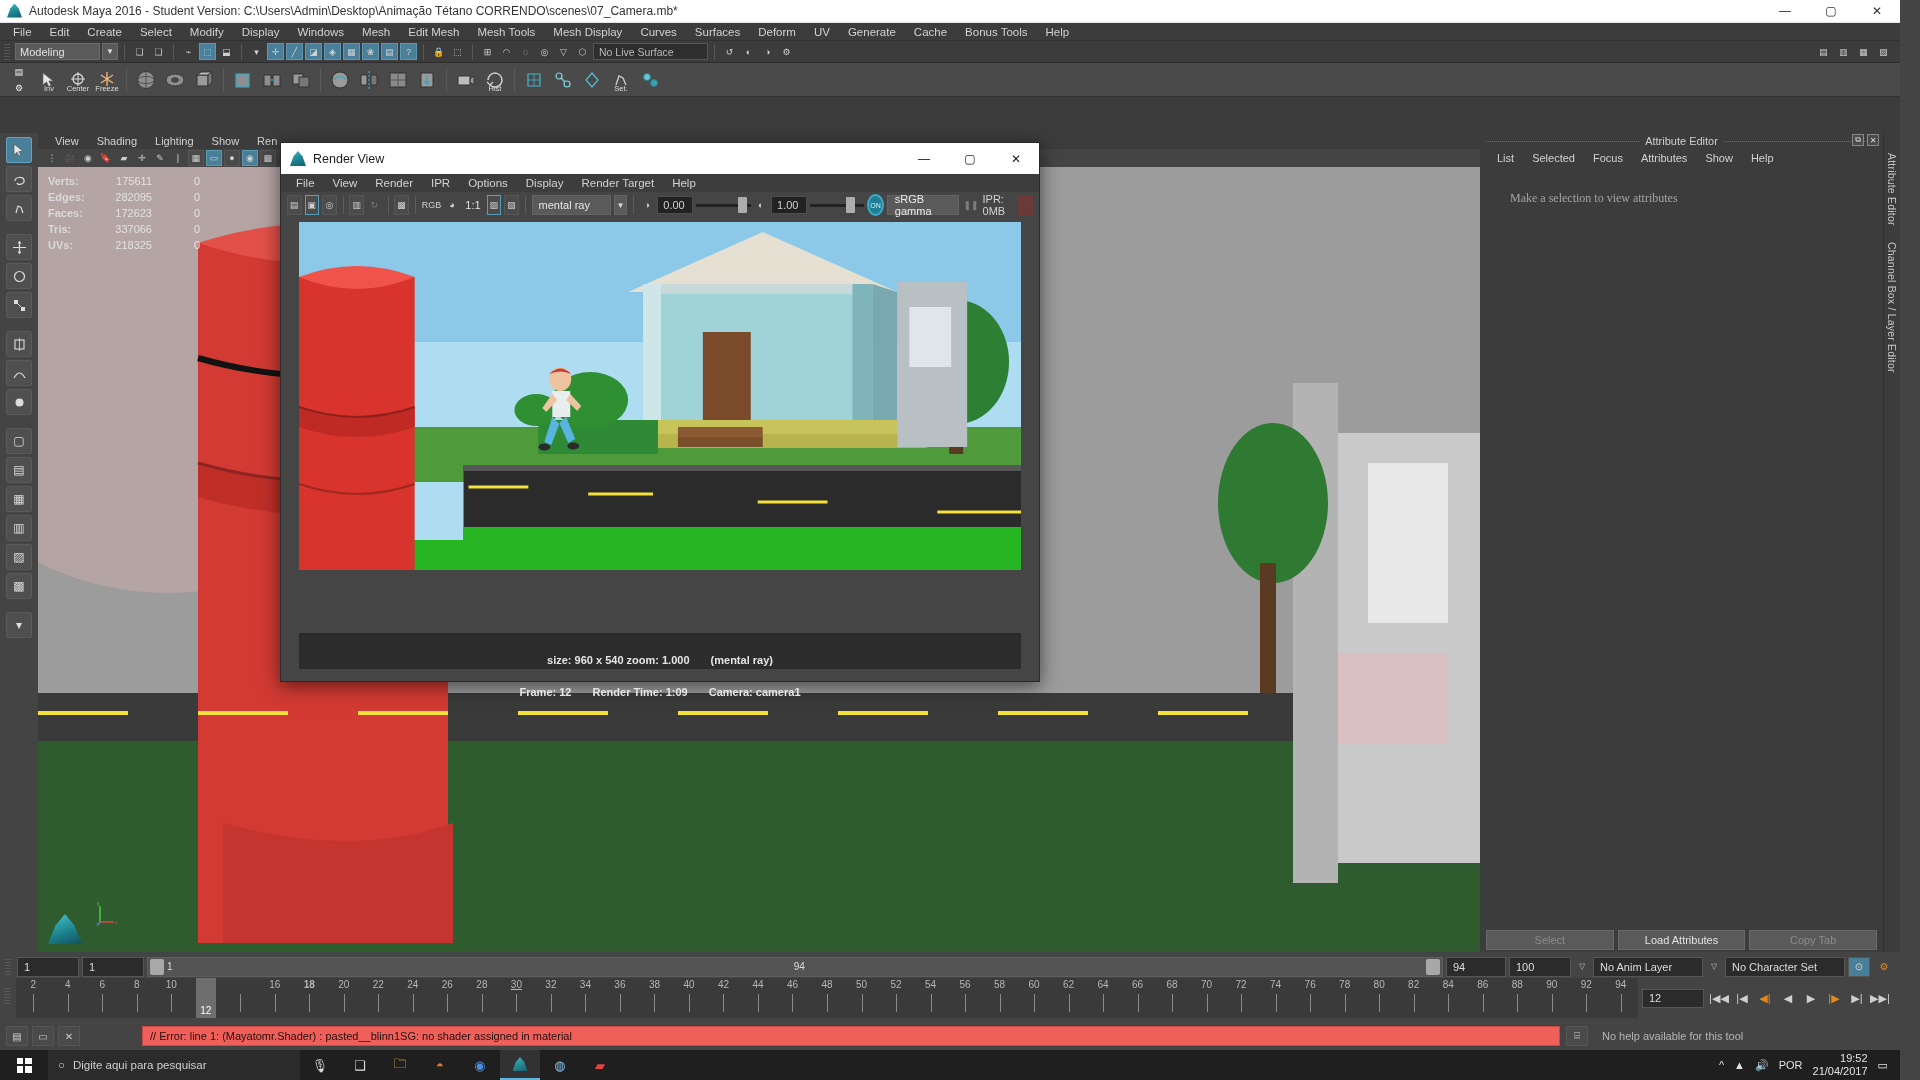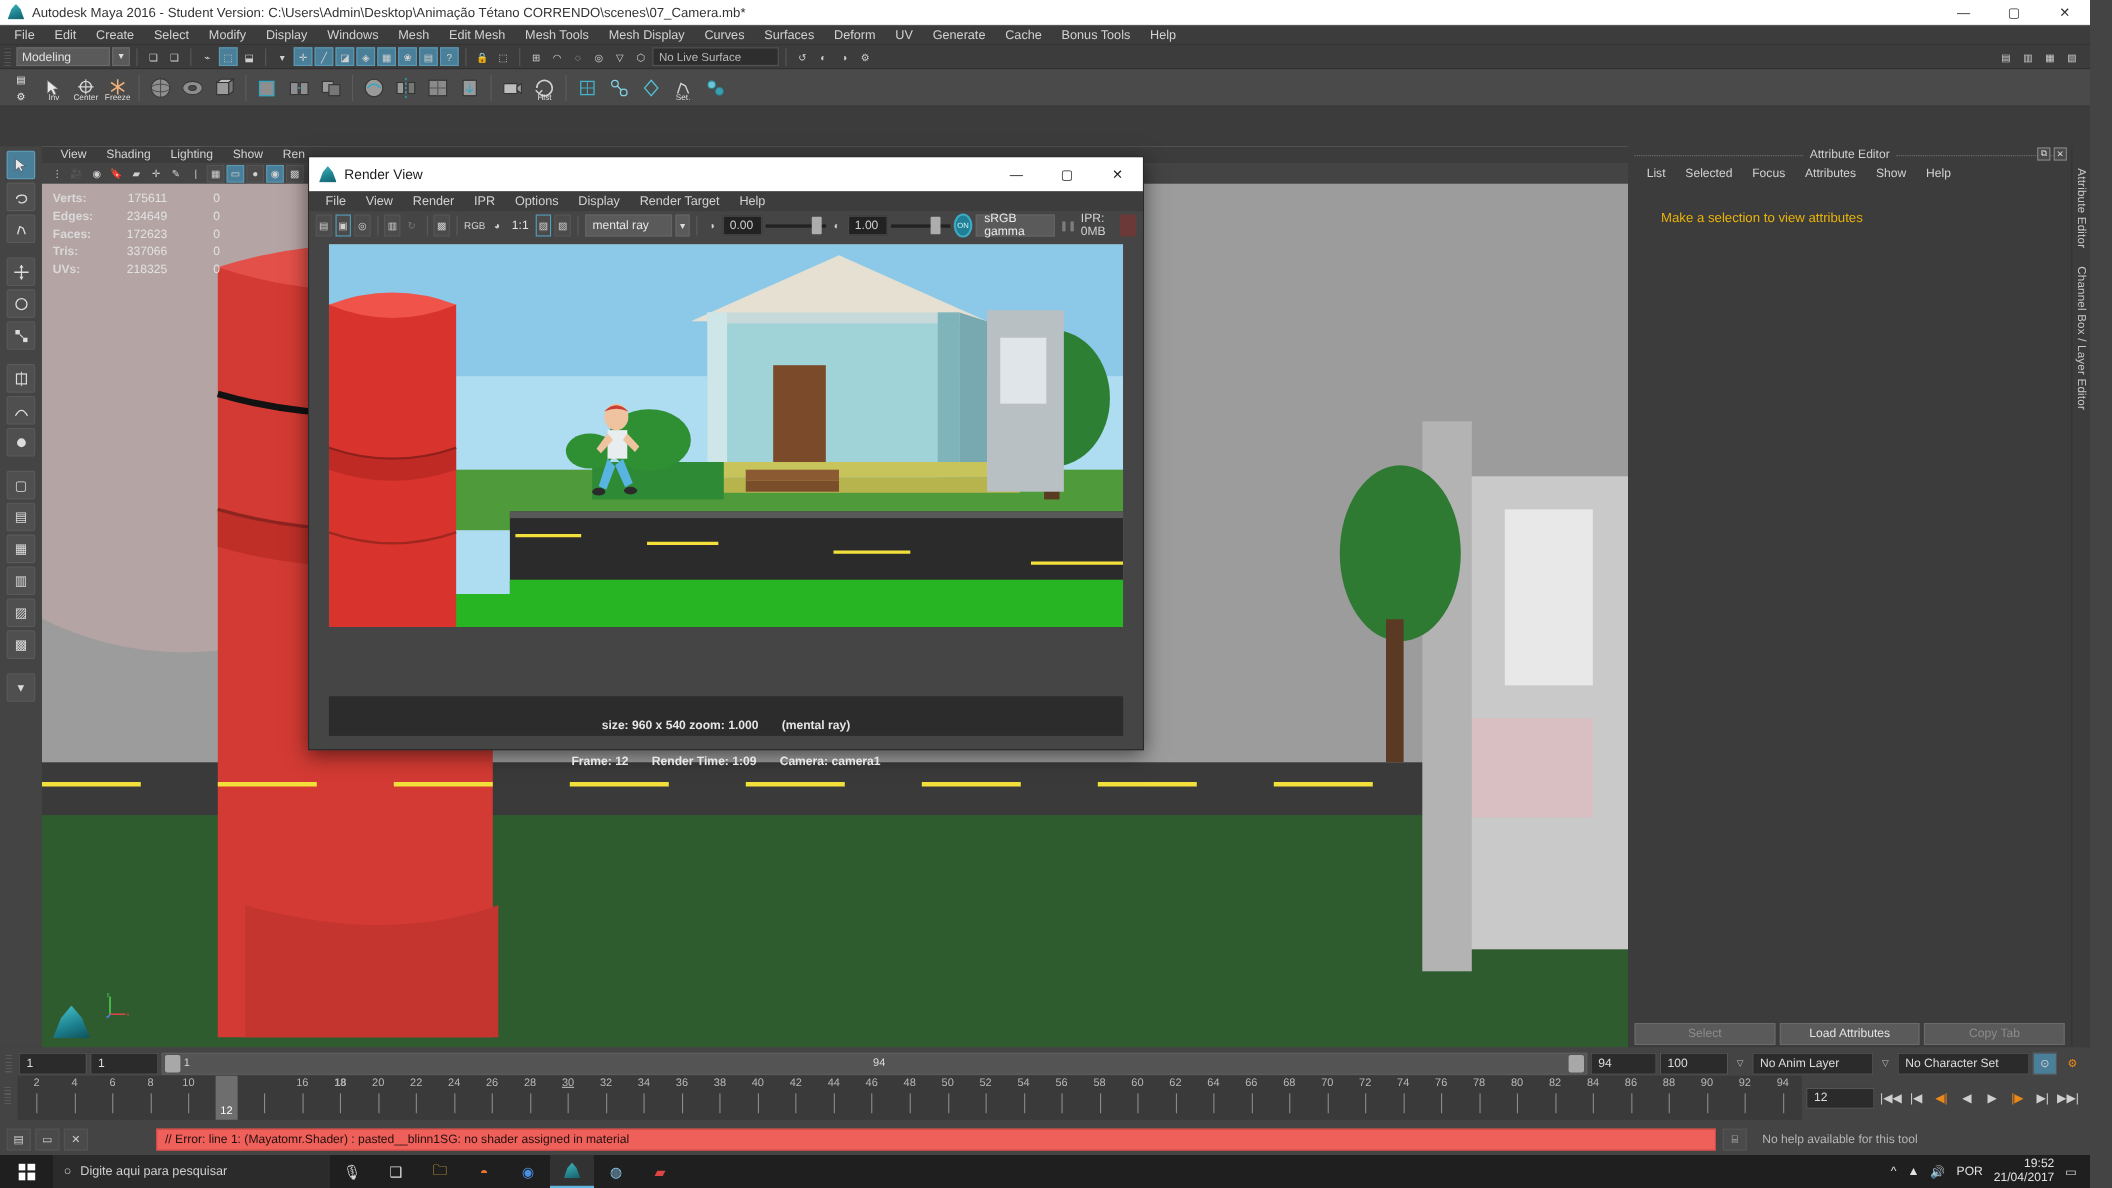--- a/index.html
+++ b/index.html
@@ -100,21 +100,21 @@
   .ae { flex:1; display:flex; flex-direction:column; }
   .ae-head { height:16px; display:flex; align-items:center; justify-content:center;
      background:#3c3c3c; position:relative; }
   .ae-dots { flex:1; height:1px; border-top:1px dotted #6d6d6d; margin:0 6px; }
   .ae-title { font-size:11px; color:#cfcfcf; }
   .ae-btns { position:absolute; right:4px; top:1px; display:flex; gap:3px;}
   .ae-b { width:12px; height:12px; border:1px solid #888; font-size:8px; color:#ddd;
      display:flex; align-items:center; justify-content:center; background:#4a4a4a;}
   .ae-menu { height:18px; display:flex; align-items:center; padding-left:8px; }
   .ae-menu .am { font-size:11px; color:#d2d2d2; padding:0 9px; }
-  .ae-body { flex:1; padding:24px 0 0 30px; font-size:12px; color:#eab308; }
+  .ae-body { flex:1; padding:24px 0 0 30px; font-size:12px; color:#a3a3a3;font-family:Liberation Serif, serif; }
   .ae-foot { height:22px; display:flex; gap:4px; padding:0 6px 3px 6px; align-items:center;}
   .ae-foot button { flex:1; height:20px; background:#5a5a5a; border:1px solid #6a6a6a;
      color:#e2e2e2; font-size:11px; font-family:"Liberation Sans",sans-serif; }
   .ae-foot button.dim { color:#8c8c8c; }
   .vtabs { width:17px; background:#3c3c3c; border-left:1px solid #333;
      display:flex; flex-direction:column; align-items:center; padding-top:20px; gap:16px;}
   .vtab { writing-mode:vertical-rl; font-size:10.5px; color:#c6c6c6; letter-spacing:.2px;}
 
   
   .timearea { position:absolute; left:0; right:0; bottom:58px; height:70px; background:#444; }
@@ -542,21 +542,21 @@
       </div>
 
       <div class="hud">
         <div class="hud-row">
           <span class="hud-k">Verts:</span>
           <span class="hud-v">175611</span>
           <span class="hud-z">0</span>
         </div>
         <div class="hud-row">
           <span class="hud-k">Edges:</span>
-          <span class="hud-v">234649</span>
+          <span class="hud-v">282095</span>
           <span class="hud-z">0</span>
         </div>
         <div class="hud-row">
           <span class="hud-k">Faces:</span>
           <span class="hud-v">172623</span>
           <span class="hud-z">0</span>
         </div>
         <div class="hud-row">
           <span class="hud-k">Tris:</span>
           <span class="hud-v">337066</span>

